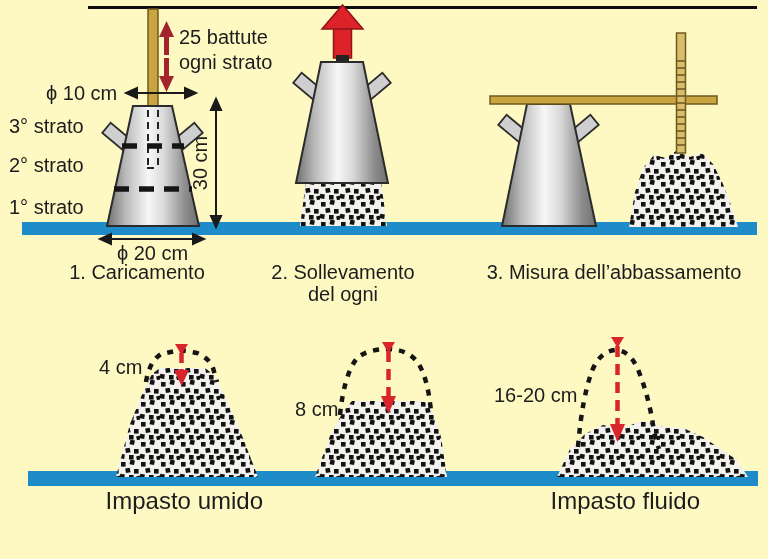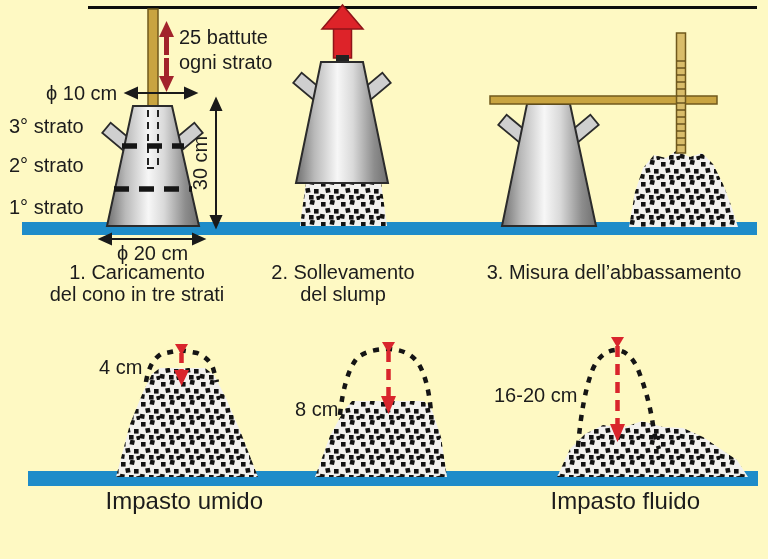--- a/index.html
+++ b/index.html
@@ -161,25 +161,24 @@
 
   <div class="lbl" style="left:46px;top:82px;">ϕ 10 cm</div>
   <div class="lbl" style="left:9px;top:115px;">3° strato</div>
   <div class="lbl" style="left:9px;top:154px;">2° strato</div>
   <div class="lbl" style="left:9px;top:196px;">1° strato</div>
   <div class="lbl rot" style="left:170px;top:152px;width:60px;height:22px;">30 cm</div>
   <div class="lbl" style="left:105px;top:242px;width:95px;text-align:center;">ϕ 20 cm</div>
 
   <div class="caption" style="left:28px;top:261px;width:218px;">
     <div>1. Caricamento</div>
-    <div>del cono in tre strati</div>
   </div>
   <div class="caption" style="left:255px;top:261px;width:176px;">
     <div>2. Sollevamento</div>
-    <div>del slump</div>
+    <div>del ogni</div>
   </div>
   <div class="caption" style="left:468px;top:261px;width:292px;">
     <div>3. Misura dell’abbassamento</div>
   </div>
 
   <div class="lbl" style="left:99px;top:356px;">4 cm</div>
   <div class="lbl" style="left:295px;top:398px;">8 cm</div>
   <div class="lbl" style="left:494px;top:384px;">16-20 cm</div>
 
   <div class="result-caption" style="left:101px;top:487px;width:162px;">Impasto umido</div>

